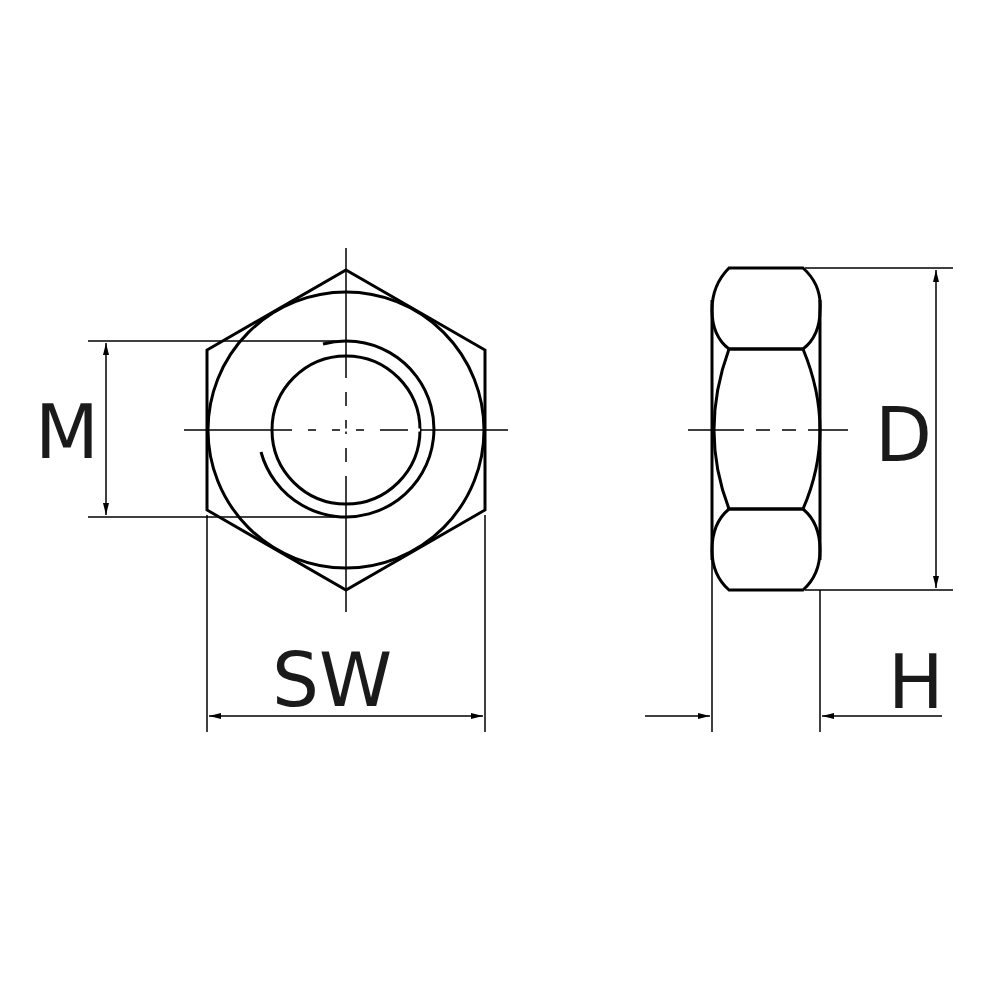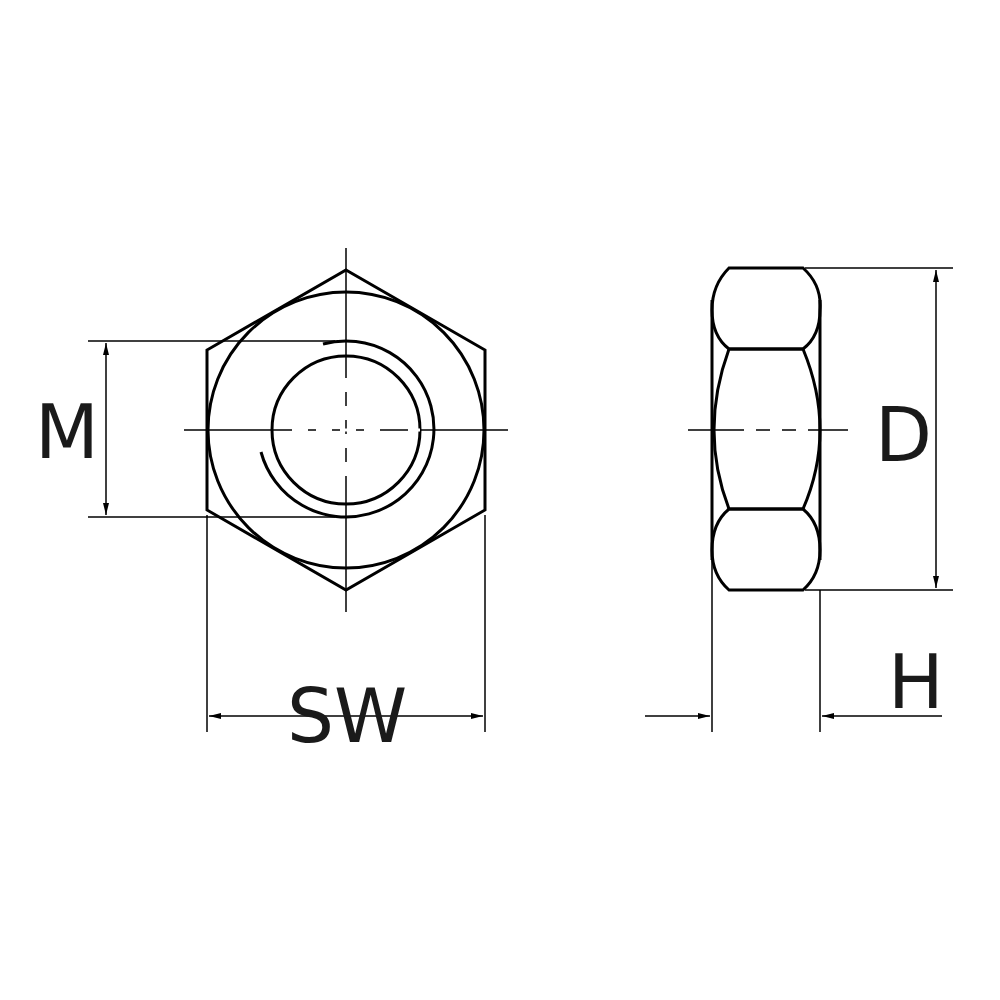--- a/index.html
+++ b/index.html
@@ -63,15 +63,15 @@
 
   <g>
     <line x1="712" y1="560" x2="712" y2="732" stroke="#000" stroke-width="1.5"></line>
     <line x1="820" y1="590" x2="820" y2="732" stroke="#000" stroke-width="1.5"></line>
     <line x1="645" y1="716" x2="710" y2="716" stroke="#000" stroke-width="1.5" marker-end="url(#arr)"></line>
     <line x1="942" y1="716" x2="822" y2="716" stroke="#000" stroke-width="1.5" marker-end="url(#arr)"></line>
   </g>
 </svg>
 
 <div class="lbl" style="left:35px; top:395px;">M</div>
-<div class="lbl" style="left:287px; top:643px;margin-top:36px;">SW</div>
+<div class="lbl" style="left:272px; top:643px;">SW</div>
 <div class="lbl" style="left:875px; top:398px;">D</div>
 <div class="lbl" style="left:888px; top:645px;">H</div>
 
 </body></html>

